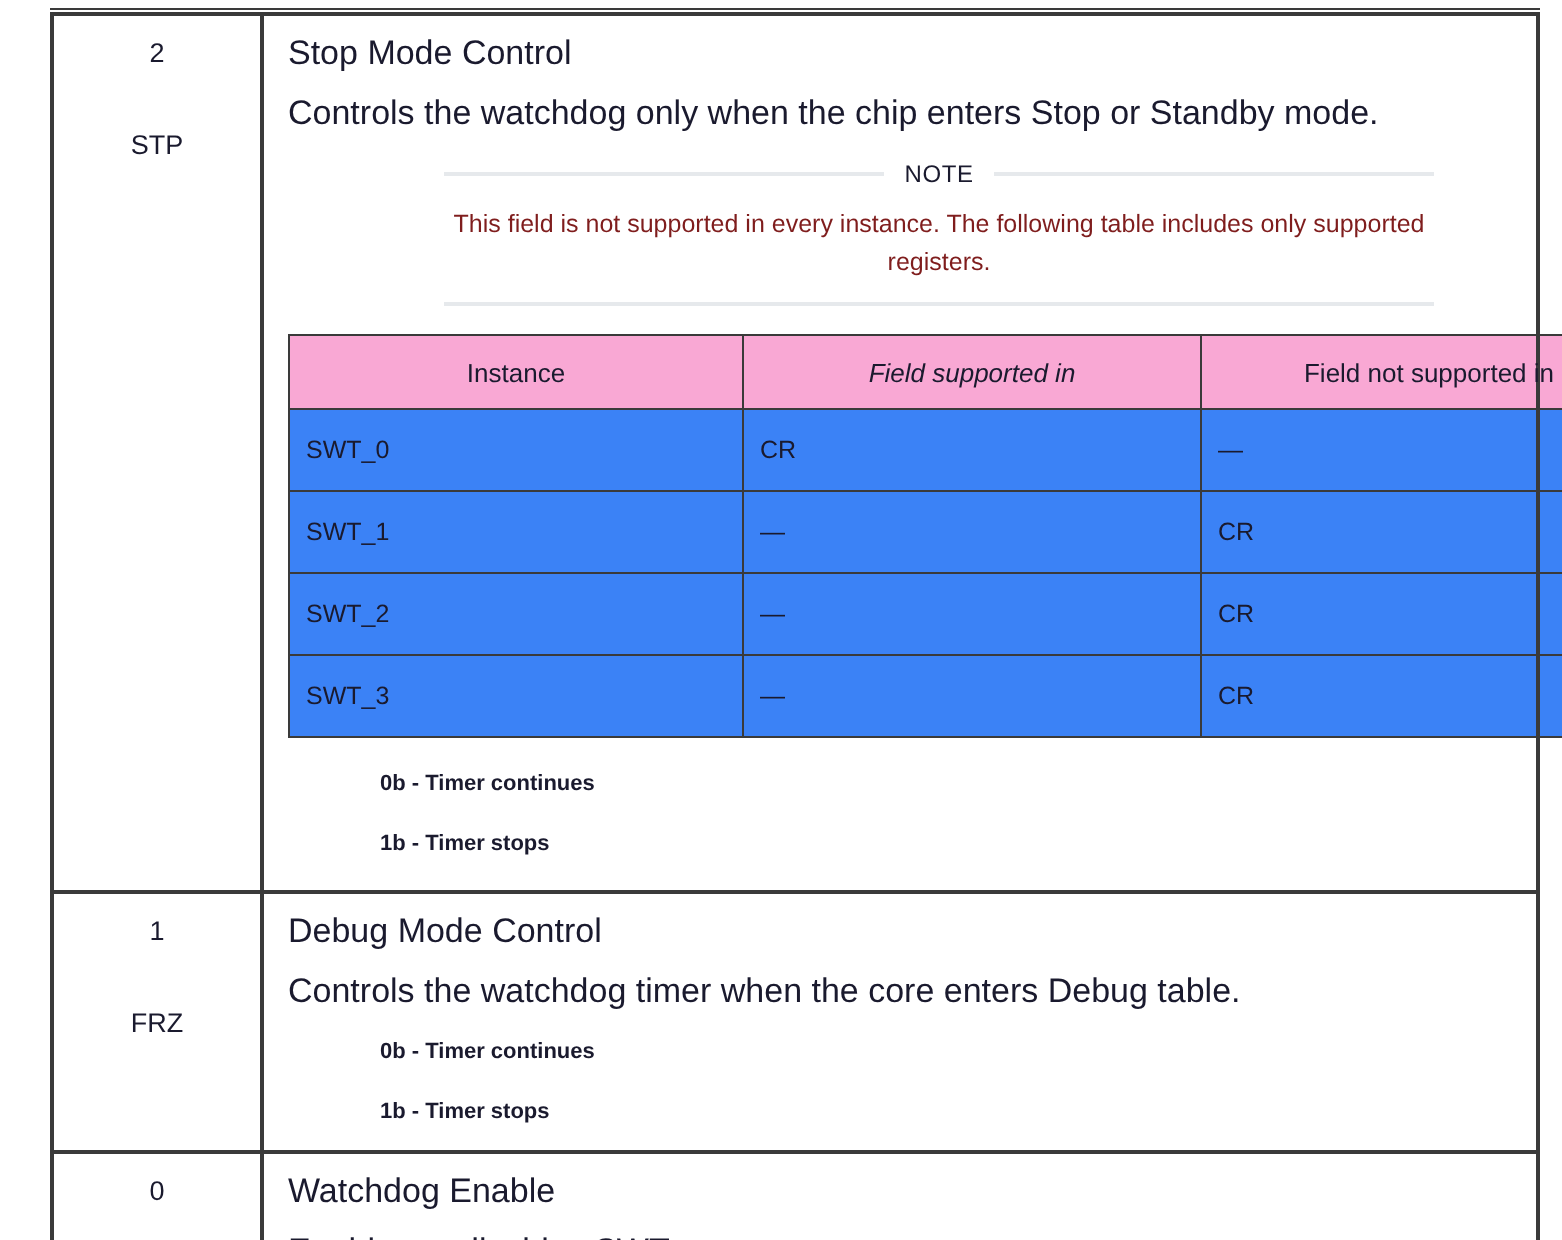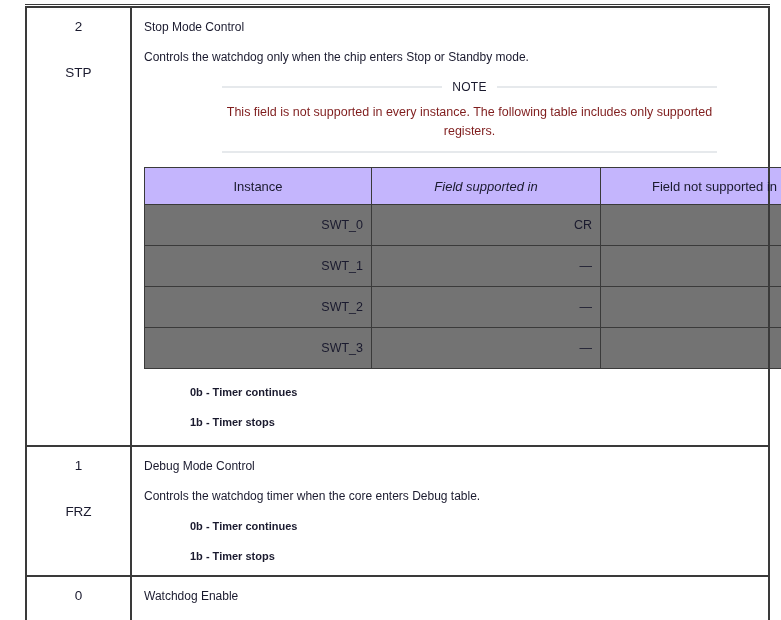--- a/index.html
+++ b/index.html
@@ -61,21 +61,21 @@
     display: block;
   }
   .bit-name {
     font-size: 13.5px;
     line-height: 18px;
     display: block;
     margin-top: 28px;
   }
 
   .desc-line {
-    font-size: 12px;
+    font-size: 17px;
     line-height: 18px;
     margin: 0 0 12px 0;
   }
 
   
   .note-box {
     margin: 14px 0 14px 78px;
     padding: 0;
     max-width: 495px;
     text-align: center;
@@ -117,34 +117,34 @@
     width: 645px;
     margin: 12px 0 0 0;
     font-size: 12.5px;
   }
   .inner-table th,
   .inner-table td {
     border: 1px solid #3a3a3a;
     padding: 0;
   }
   .inner-table th {
-    background: #c4b5fd;
+    background: #f9a8d4;
     font-weight: normal;
     font-size: 13px;
     text-align: center;
     height: 28px;
     padding: 4px 6px;
     color: #1a1a2e;
   }
   .inner-table td {
     height: 28px;
     padding: 6px 8px;
-    text-align: right;
+    text-align: left;
     vertical-align: middle;
-    background: #737373;
+    background: #3b82f6;
     color: #1a1a2e;
   }
   .col-instance { width: 214px; }
   .col-sup      { width: 216px; font-style: italic; }
   .col-nosup    { width: 215px; }
 
   .bit-values {
     margin: 14px 0 4px 46px;
   }
   .bit-value-line {

